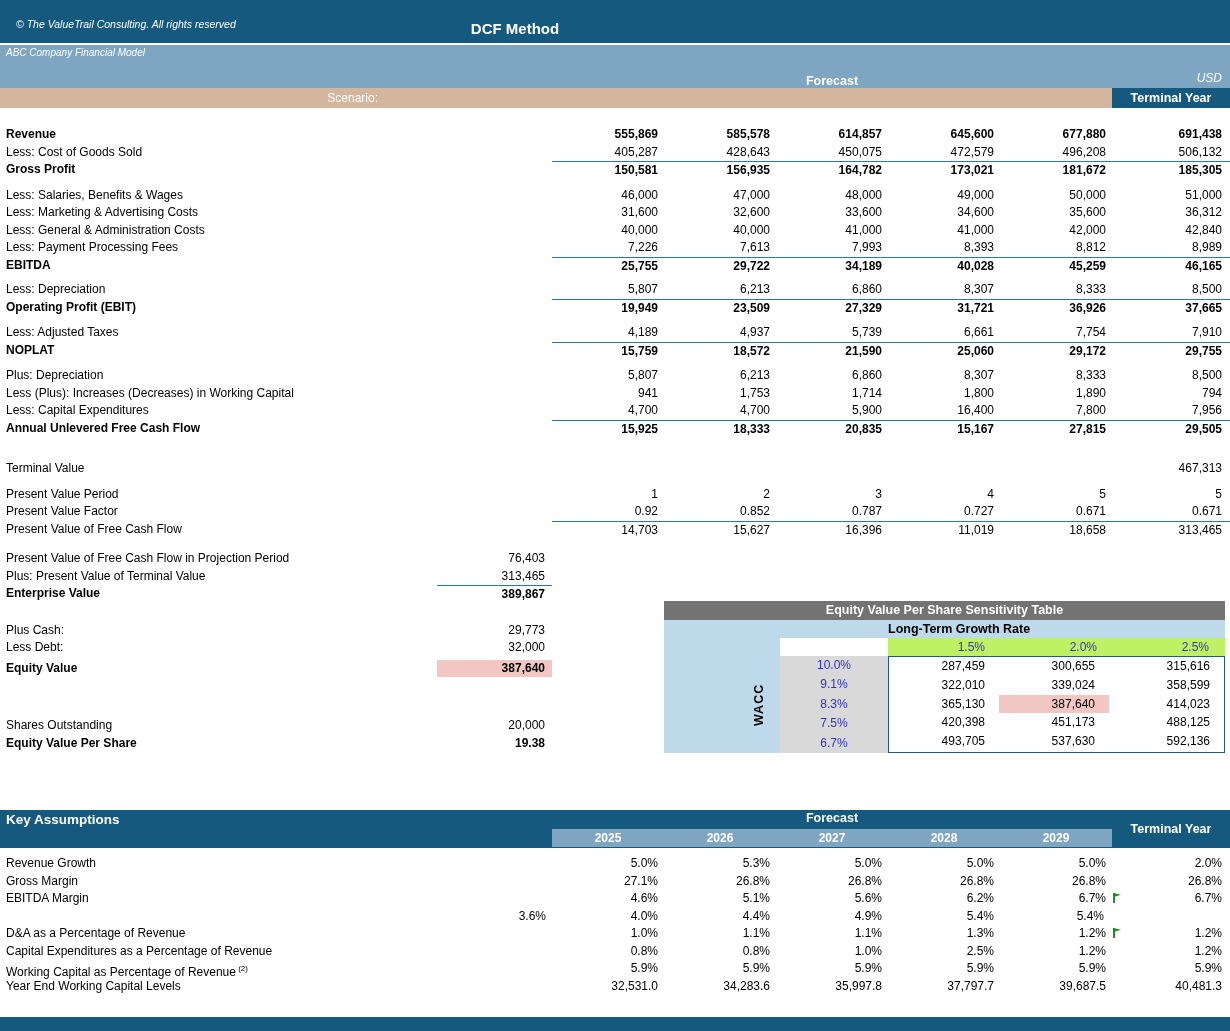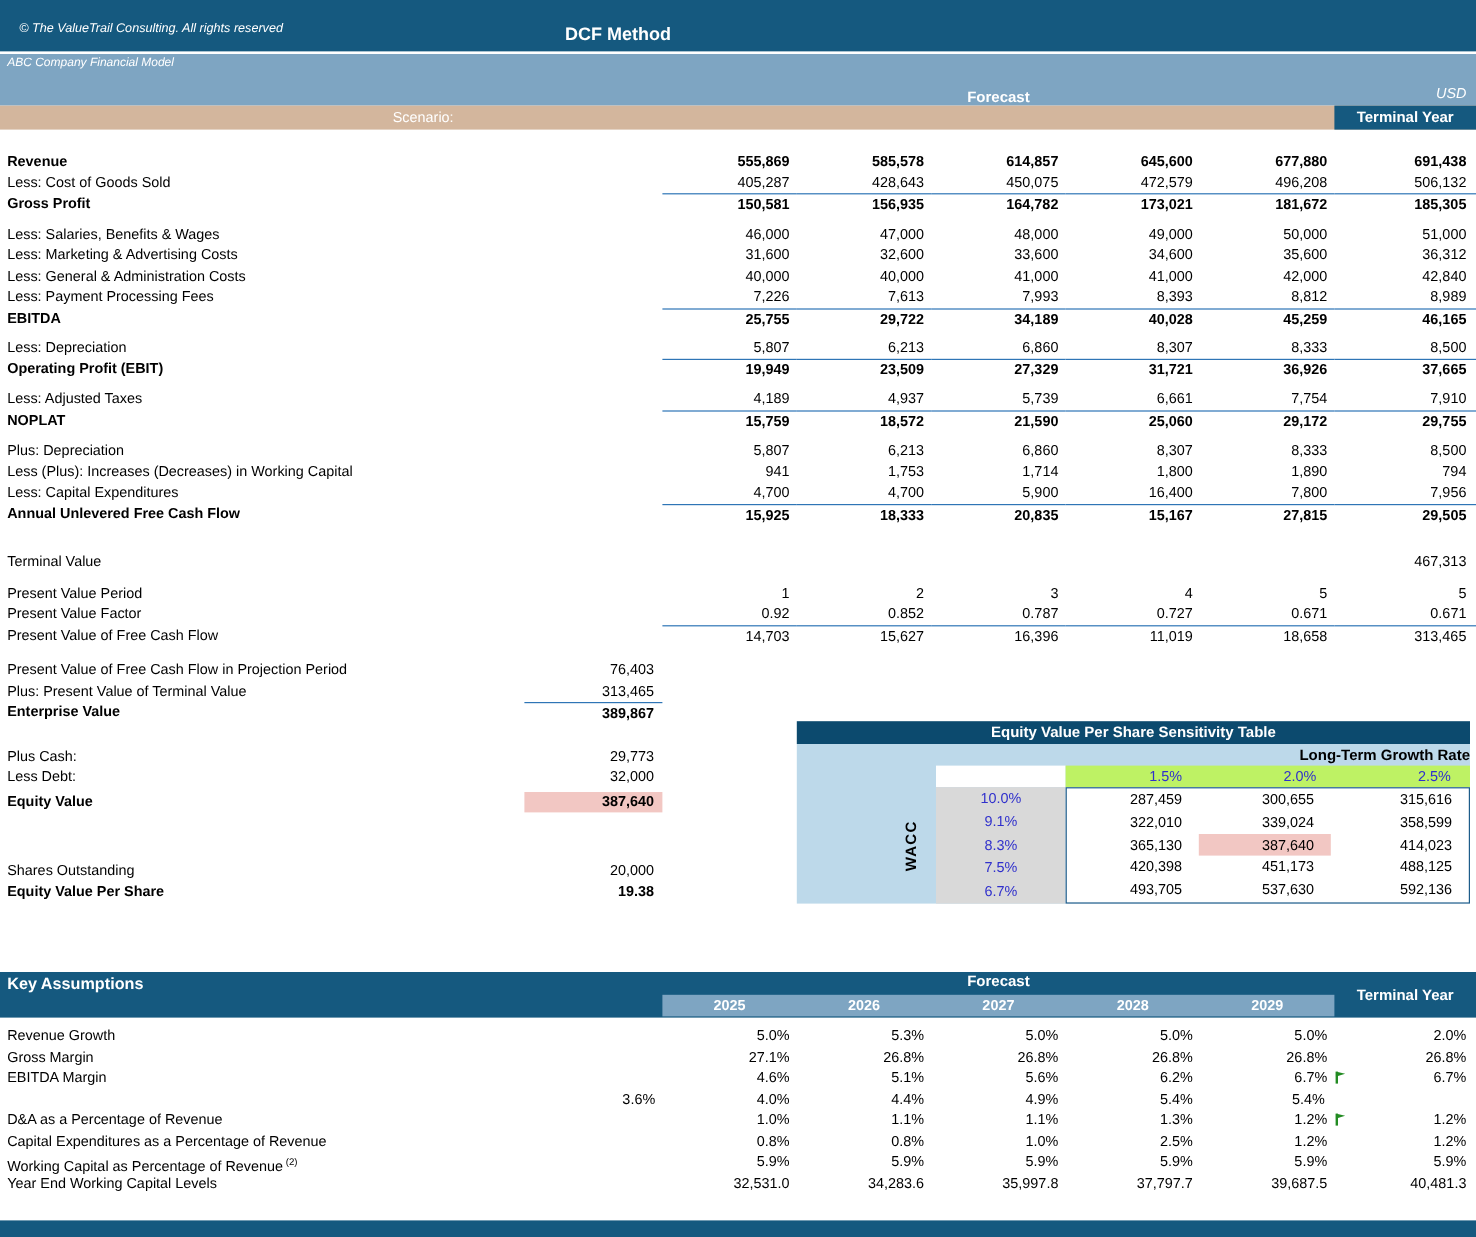--- a/index.html
+++ b/index.html
@@ -30,23 +30,23 @@
   .term{padding-right:8px;}
   .bold{font-weight:bold;}
   .rule{border-top:1px solid #2E75B6;}
   .vcell{text-align:right;}
   .vspan{display:inline-block;width:115px;text-align:right;padding-right:7px;box-sizing:border-box;}
   .vspan.rule{border-top:1px solid #2E75B6;}
   .vspan.hl{background:#F2C7C3;}
   .spacer{width:1230px;}
   
   .sens{position:absolute;left:664px;top:601px;width:561px;height:152px;}
-  .sens-title{height:19px;line-height:19px;background:#0c4a6e;color:#fff;font-weight:bold;text-align:center;font-size:12.5px;}
+  .sens-title{height:19px;line-height:19px;background:#737373;color:#fff;font-weight:bold;text-align:center;font-size:12.5px;}
   .sens-body{position:relative;height:133px;background:#BDD9EA;}
-  .sens-ltgr{position:absolute;left:224px;top:0;width:337px;height:18px;line-height:18px;text-align:right;font-weight:bold;font-size:12.5px;}
+  .sens-ltgr{position:absolute;left:224px;top:0;width:337px;height:18px;line-height:18px;text-align:left;font-weight:bold;font-size:12.5px;}
   .sens-blank{position:absolute;left:116px;top:18px;width:108px;height:18px;background:#fff;}
   .sens-colheads{position:absolute;left:224px;top:18px;width:337px;height:18px;background:#bef264;display:flex;}
   .sens-colheads div{width:112px;line-height:18px;text-align:right;padding-right:15px;box-sizing:border-box;color:#3030CC;}
   .sens-wacc{position:absolute;left:88px;top:38px;width:22px;height:94px;writing-mode:vertical-rl;transform:rotate(180deg);
     text-align:center;font-weight:bold;font-size:12.5px;letter-spacing:1px;}
   .sens-rowheads{position:absolute;left:116px;top:36px;width:108px;height:97px;background:#D9D9D9;}
   .sens-rowheads div{height:19.4px;line-height:19.4px;text-align:center;color:#3030CC;}
   .sens-grid{position:absolute;left:224px;top:36px;width:337px;height:97px;background:#fff;border:1.5px solid #1D5C8A;
     box-sizing:border-box;display:grid;grid-template-columns:110px 110px 1fr;grid-auto-rows:18.8px;}
   .sens-grid div{line-height:18.8px;text-align:right;padding-right:14px;}

